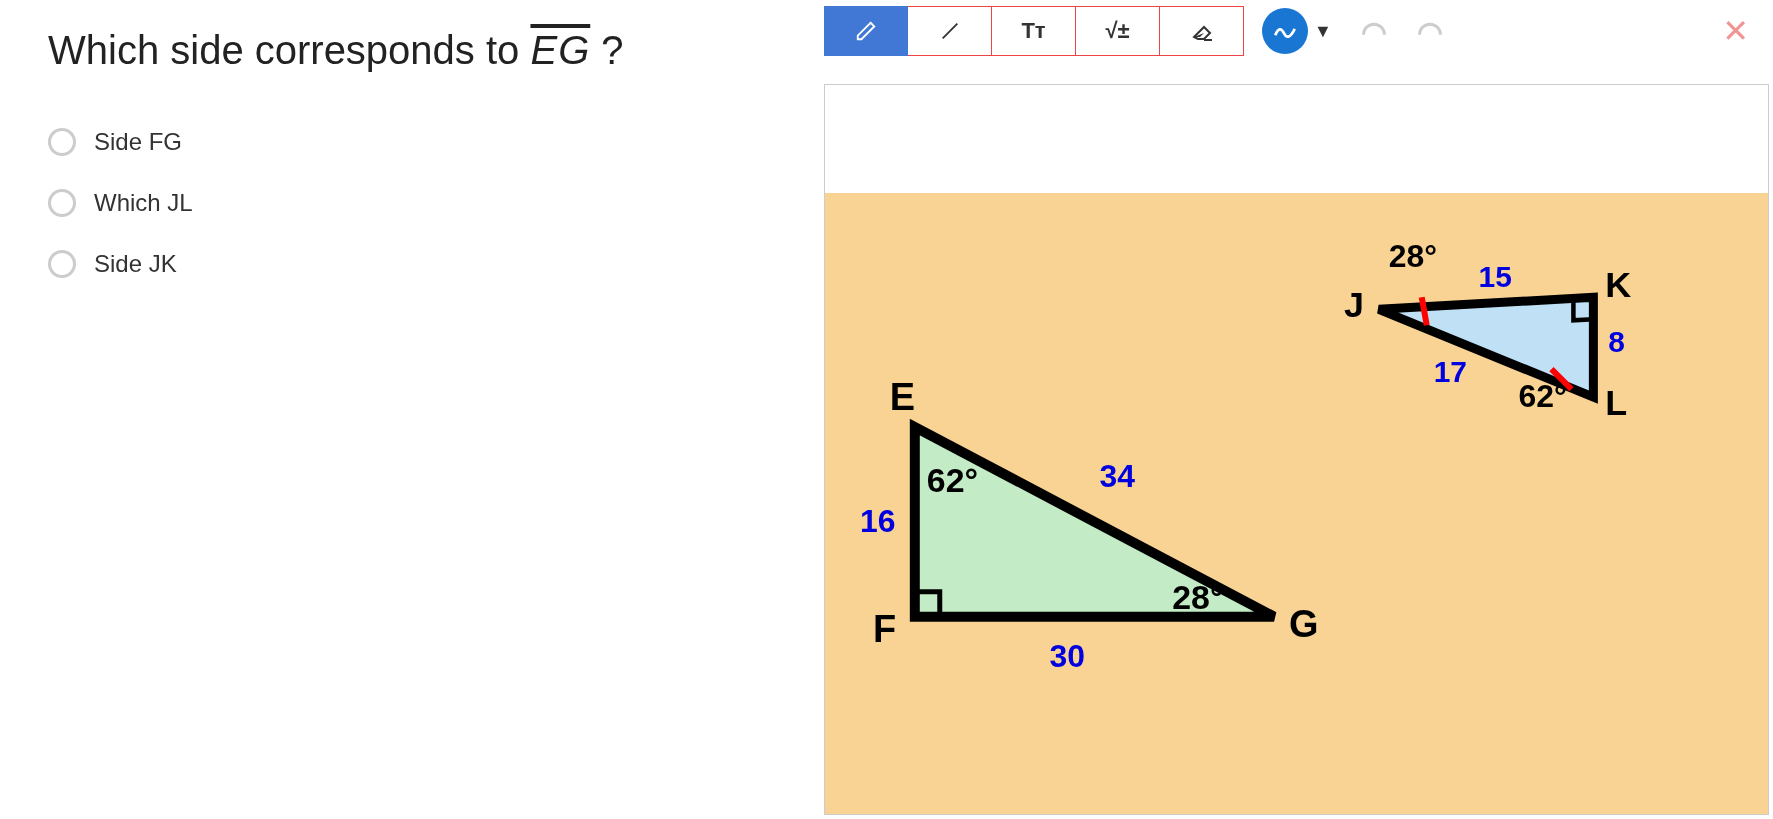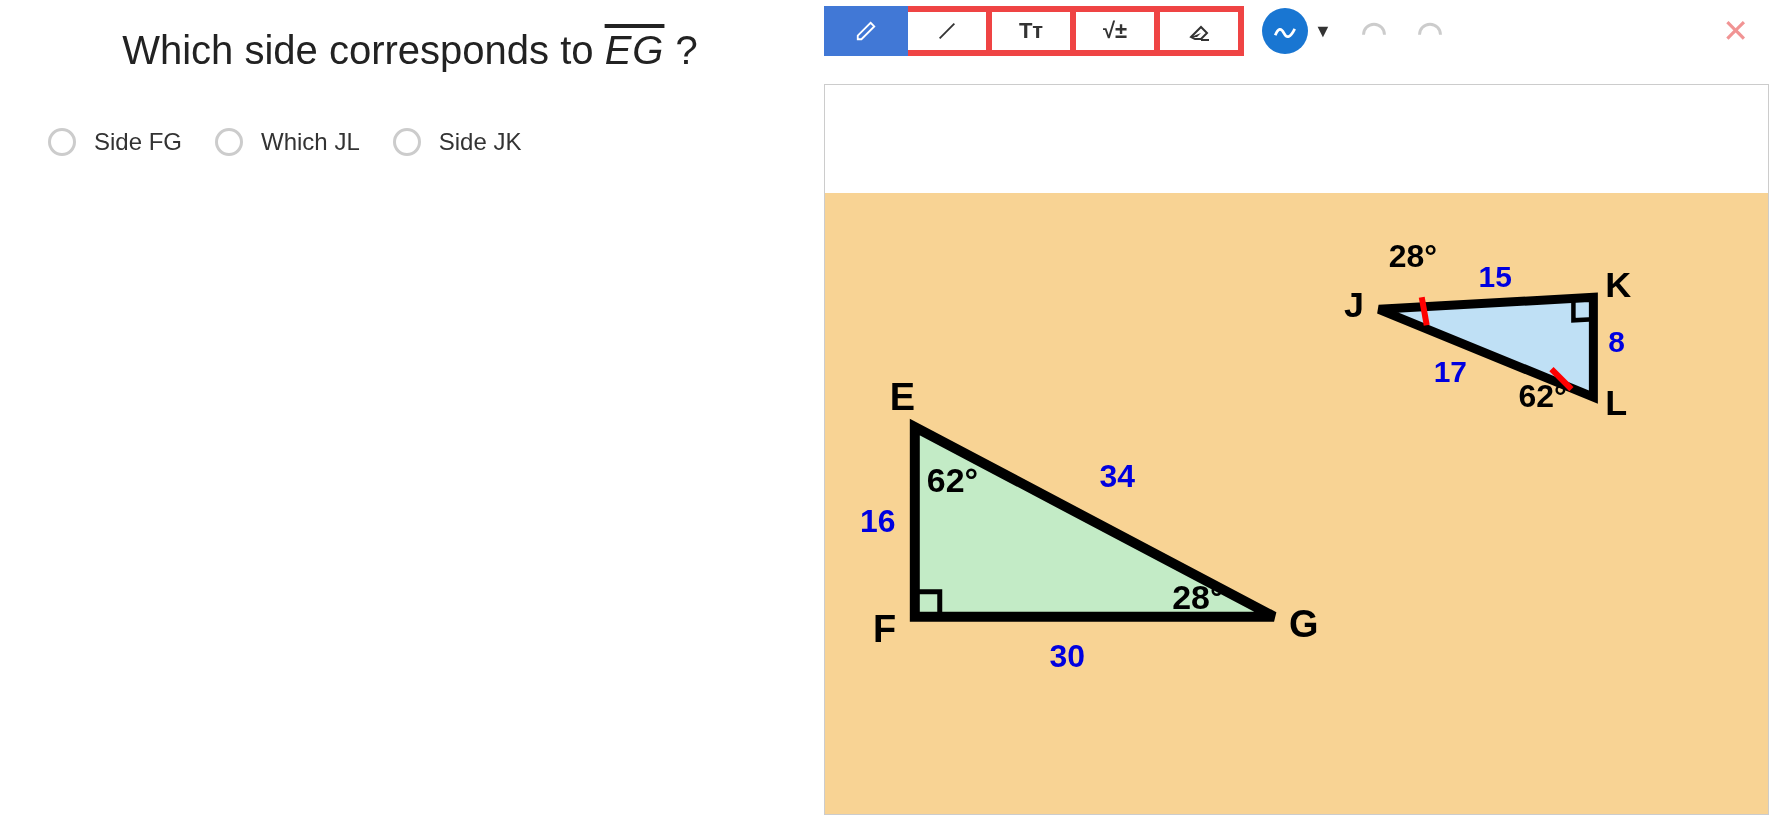--- a/index.html
+++ b/index.html
@@ -12,29 +12,29 @@
     }
     .left-panel {
       width: 820px;
       padding: 28px 48px;
     }
     .question {
       font-size: 40px;
       color: #222;
       margin-bottom: 55px;
       font-weight: normal;
-      text-align: center;
     }
     .question .overline {
       text-decoration: overline;
       font-style: italic;
       letter-spacing: 1px;
     }
     .options {
       display: flex;
+      flex-direction: column;
       gap: 33px;
     }
     .option {
       display: flex;
       align-items: center;
       gap: 18px;
       cursor: pointer;
     }
     .radio {
       width: 28px;
@@ -55,21 +55,21 @@
     .toolbar {
       display: flex;
       align-items: center;
       gap: 0;
       padding: 6px 4px;
       height: 62px;
     }
     .tool-btn {
       width: 84px;
       height: 50px;
-      border: 6px solid #ef4444;
+      border: 1px solid #ef4444;
       background: #fff;
       display: flex;
       align-items: center;
       justify-content: center;
       font-size: 22px;
       cursor: pointer;
       color: #333;
     }
     .tool-btn.active {
       background: #4178d6;

